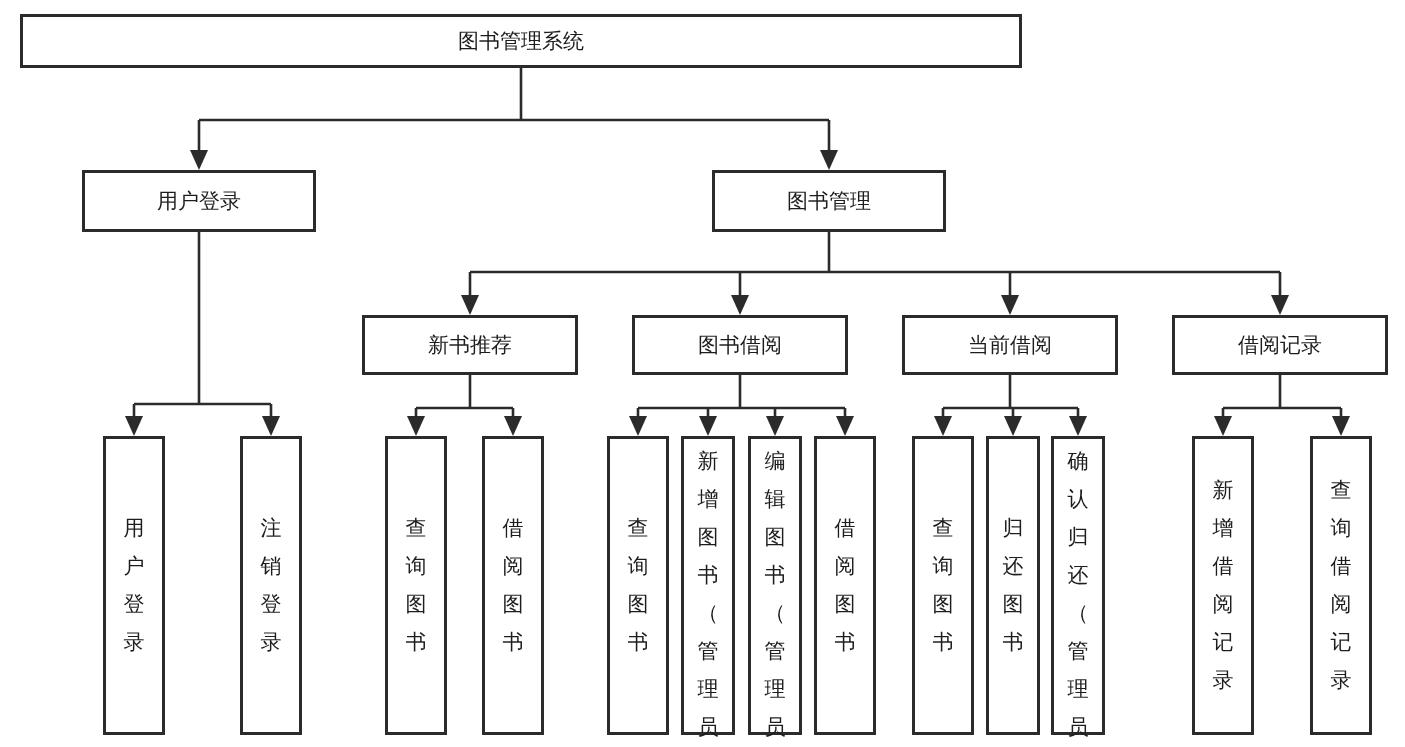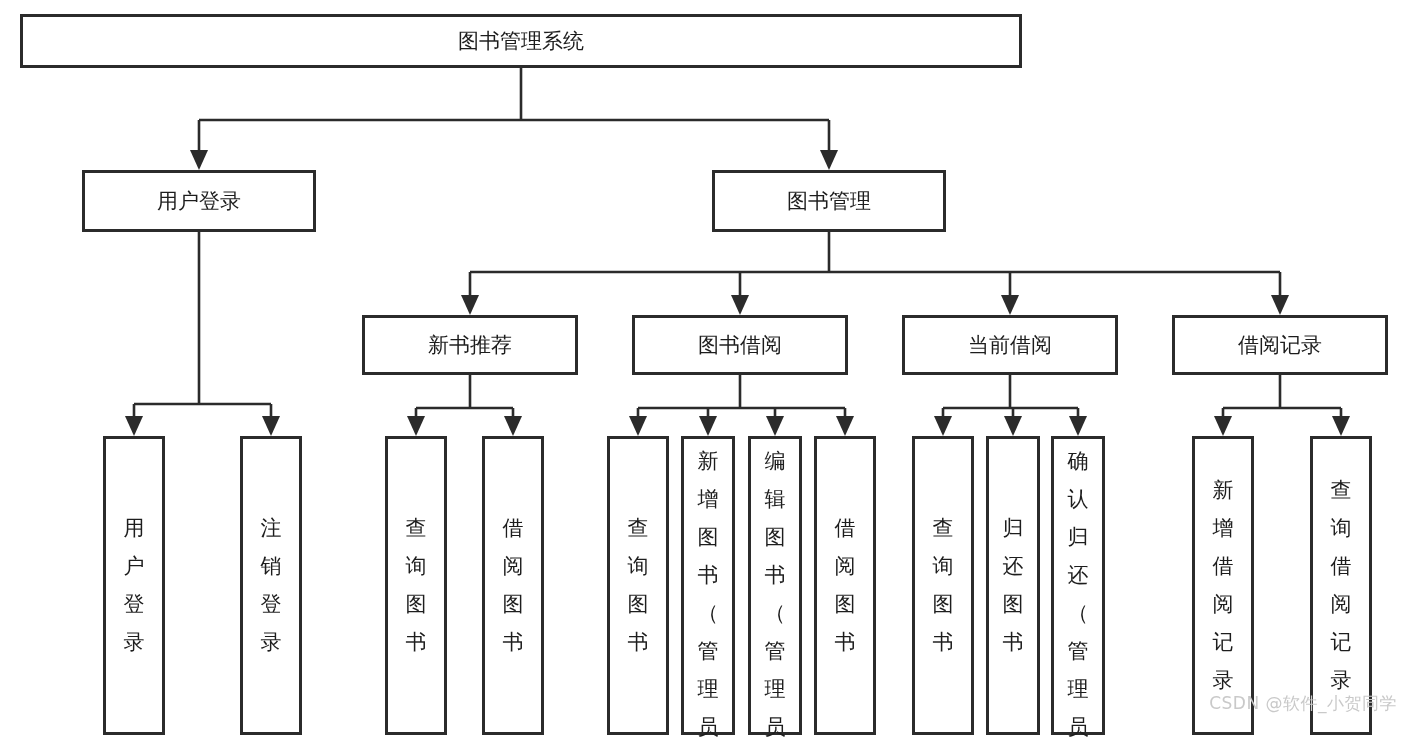--- a/index.html
+++ b/index.html
@@ -177,14 +177,13 @@
         <g>
           <rect x="1193.5" y="437.5" width="59" height="296" class="node-rect"></rect>
           <text x="1223" class="leaf-label"><tspan x="1223" y="490.5">新</tspan><tspan x="1223" y="528.5">增</tspan><tspan x="1223" y="566.5">借</tspan><tspan x="1223" y="604.5">阅</tspan><tspan x="1223" y="642.5">记</tspan><tspan x="1223" y="680.5">录</tspan></text>
         </g>
         <g>
           <rect x="1311.5" y="437.5" width="59" height="296" class="node-rect"></rect>
           <text x="1341" class="leaf-label"><tspan x="1341" y="490.5">查</tspan><tspan x="1341" y="528.5">询</tspan><tspan x="1341" y="566.5">借</tspan><tspan x="1341" y="604.5">阅</tspan><tspan x="1341" y="642.5">记</tspan><tspan x="1341" y="680.5">录</tspan></text>
         </g>
       </g>
   </svg>
-  <div class="watermark">CSDN @软件_小贺同学</div>
 </div>
 
 </body></html>

